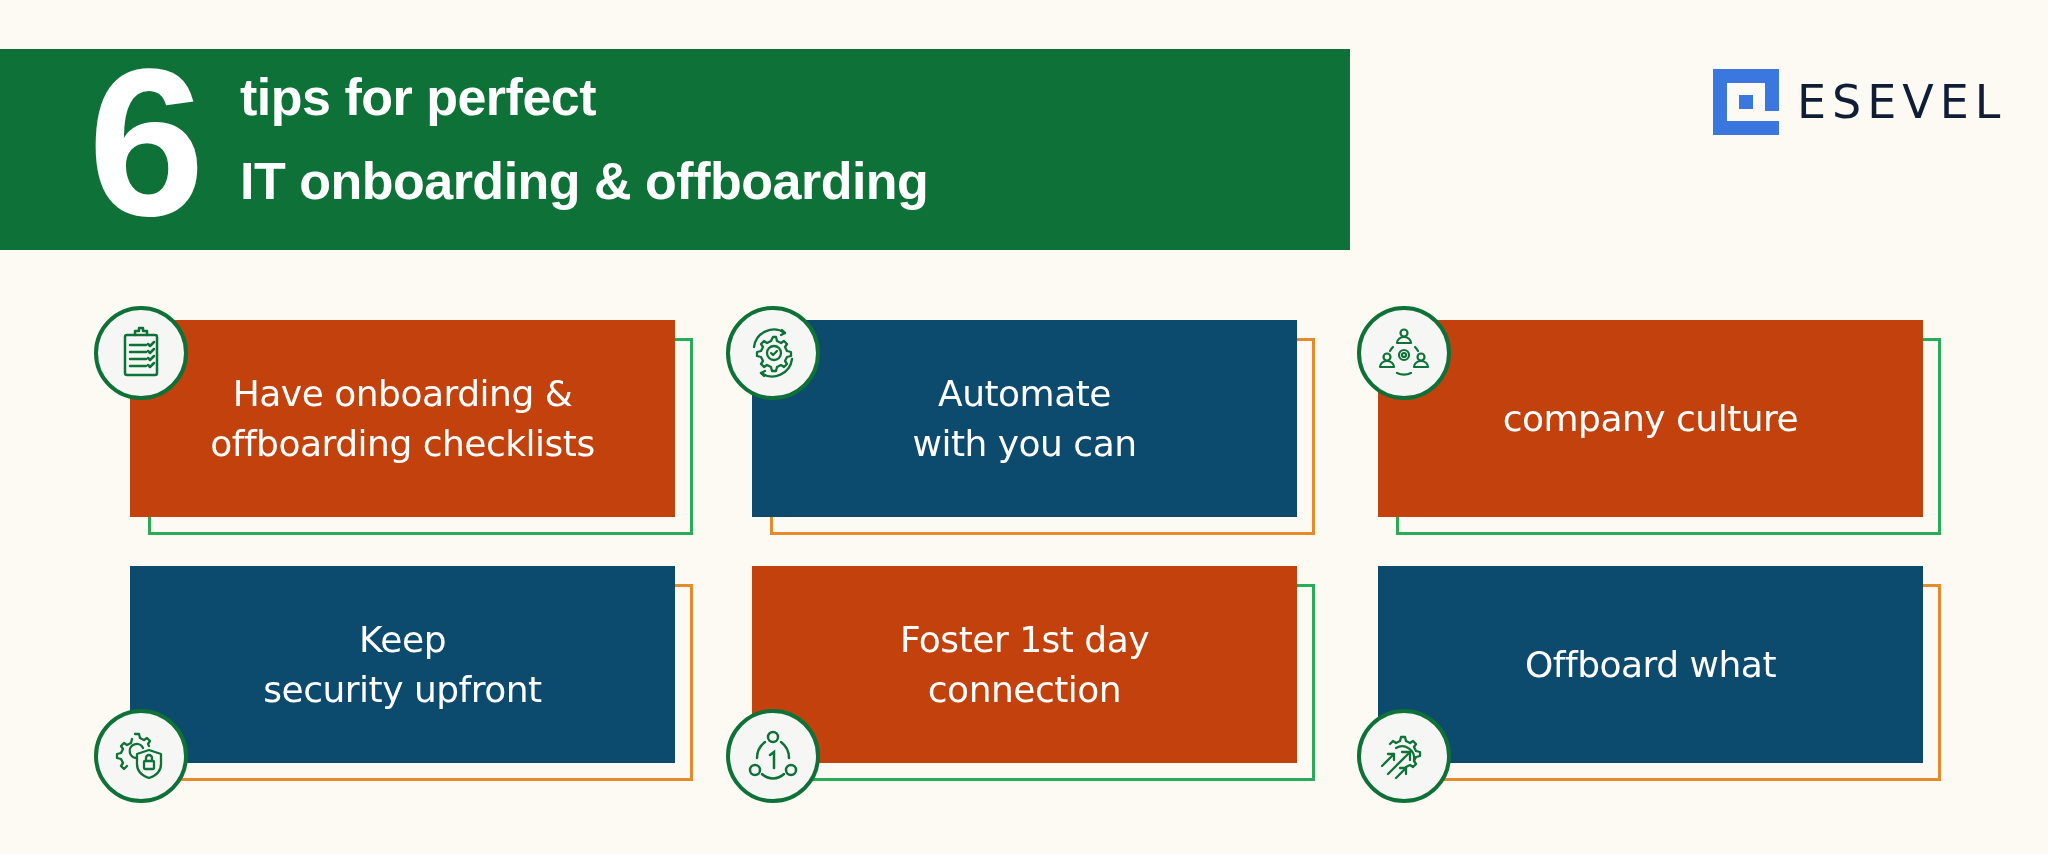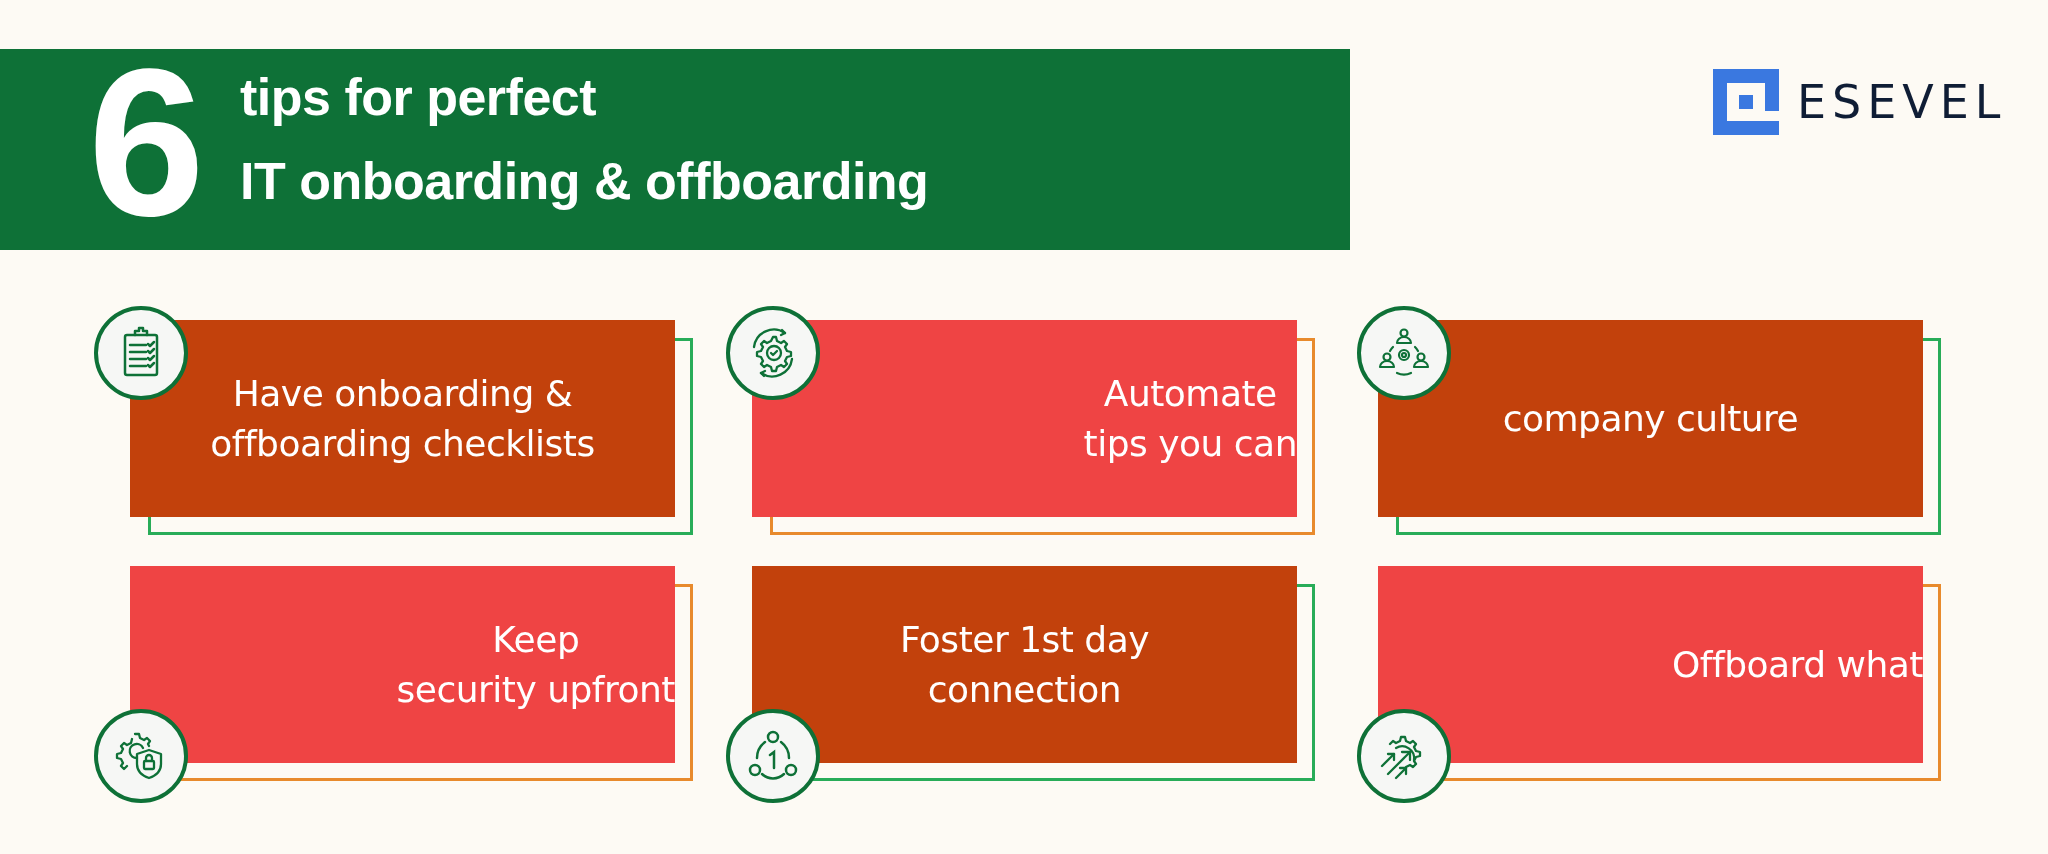--- a/index.html
+++ b/index.html
@@ -31,21 +31,21 @@
 
   .card { position:absolute; width:545px; height:197px; }
   .card .outline { position:absolute; left:18px; top:18px; width:545px; height:197px; box-sizing:border-box; border:3px solid; }
   .card .fill { position:absolute; left:0; top:0; width:545px; height:197px; display:flex; align-items:center; justify-content:center; }
   .card .label {
     color:#fff; font-size:36px; line-height:50px; text-align:center; font-weight:400;
     font-family:"DejaVu Sans", sans-serif; letter-spacing:-0.5px;
   }
   .card.green .fill { background:#c2410c; }
   .card.green .outline { border-color:#28ac58; }
-  .card.orange .fill { background:#ef4444;justify-content:flex-end; }
+  .card.orange .fill { background:#0c4a6e; }
   .card.orange .outline { border-color:#e88a2c; }
 
   .icon-circle {
     position:absolute; width:86px; height:86px; border-radius:50%; background:#f6f7f5;
     border:4px solid #0e7137; display:flex; align-items:center; justify-content:center;
   }
   .icon-circle svg { width:56px; height:56px; }
 </style>
 </head>
 <body>
@@ -87,21 +87,21 @@
     <line x1="17" y1="41" x2="33" y2="41"></line>
       <path d="M35 40 l2 2 l4 -4"></path>
   </svg>
 </div>
 
 <div class="card orange" style="left:752px; top:320px;">
   <div class="outline"></div>
   <div class="fill">
     <div class="label">
       <div>Automate</div>
-      <div>tips you can</div>
+      <div>with you can</div>
     </div>
   </div>
 </div>
 <div class="icon-circle" style="left:726px; top:306px;">
   <svg viewBox="0 0 56 56" fill="none" stroke="#0e7137" stroke-width="2.3" stroke-linejoin="round" stroke-linecap="round">
     <path d="M28 12 l3 0 l1 4 l4 2 l3 -2 l3 3 l-2 3 l2 4 l4 1 l0 4 l-4 1 l-2 4 l2 3 l-3 3 l-3 -2 l-4 2 l-1 4 l-4 0 l-1 -4 l-4 -2 l-3 2 l-3 -3 l2 -3 l-2 -4 l-4 -1 l0 -4 l4 -1 l2 -4 l-2 -3 l3 -3 l3 2 l4 -2 z"></path>
     <circle cx="29" cy="28" r="7"></circle>
     <path d="M26 28 l2 2 l4 -4"></path>
     <path d="M9 22 A20 20 0 0 1 40 8"></path>
       <path d="M37 5 l3 3 l-4 2"></path>

